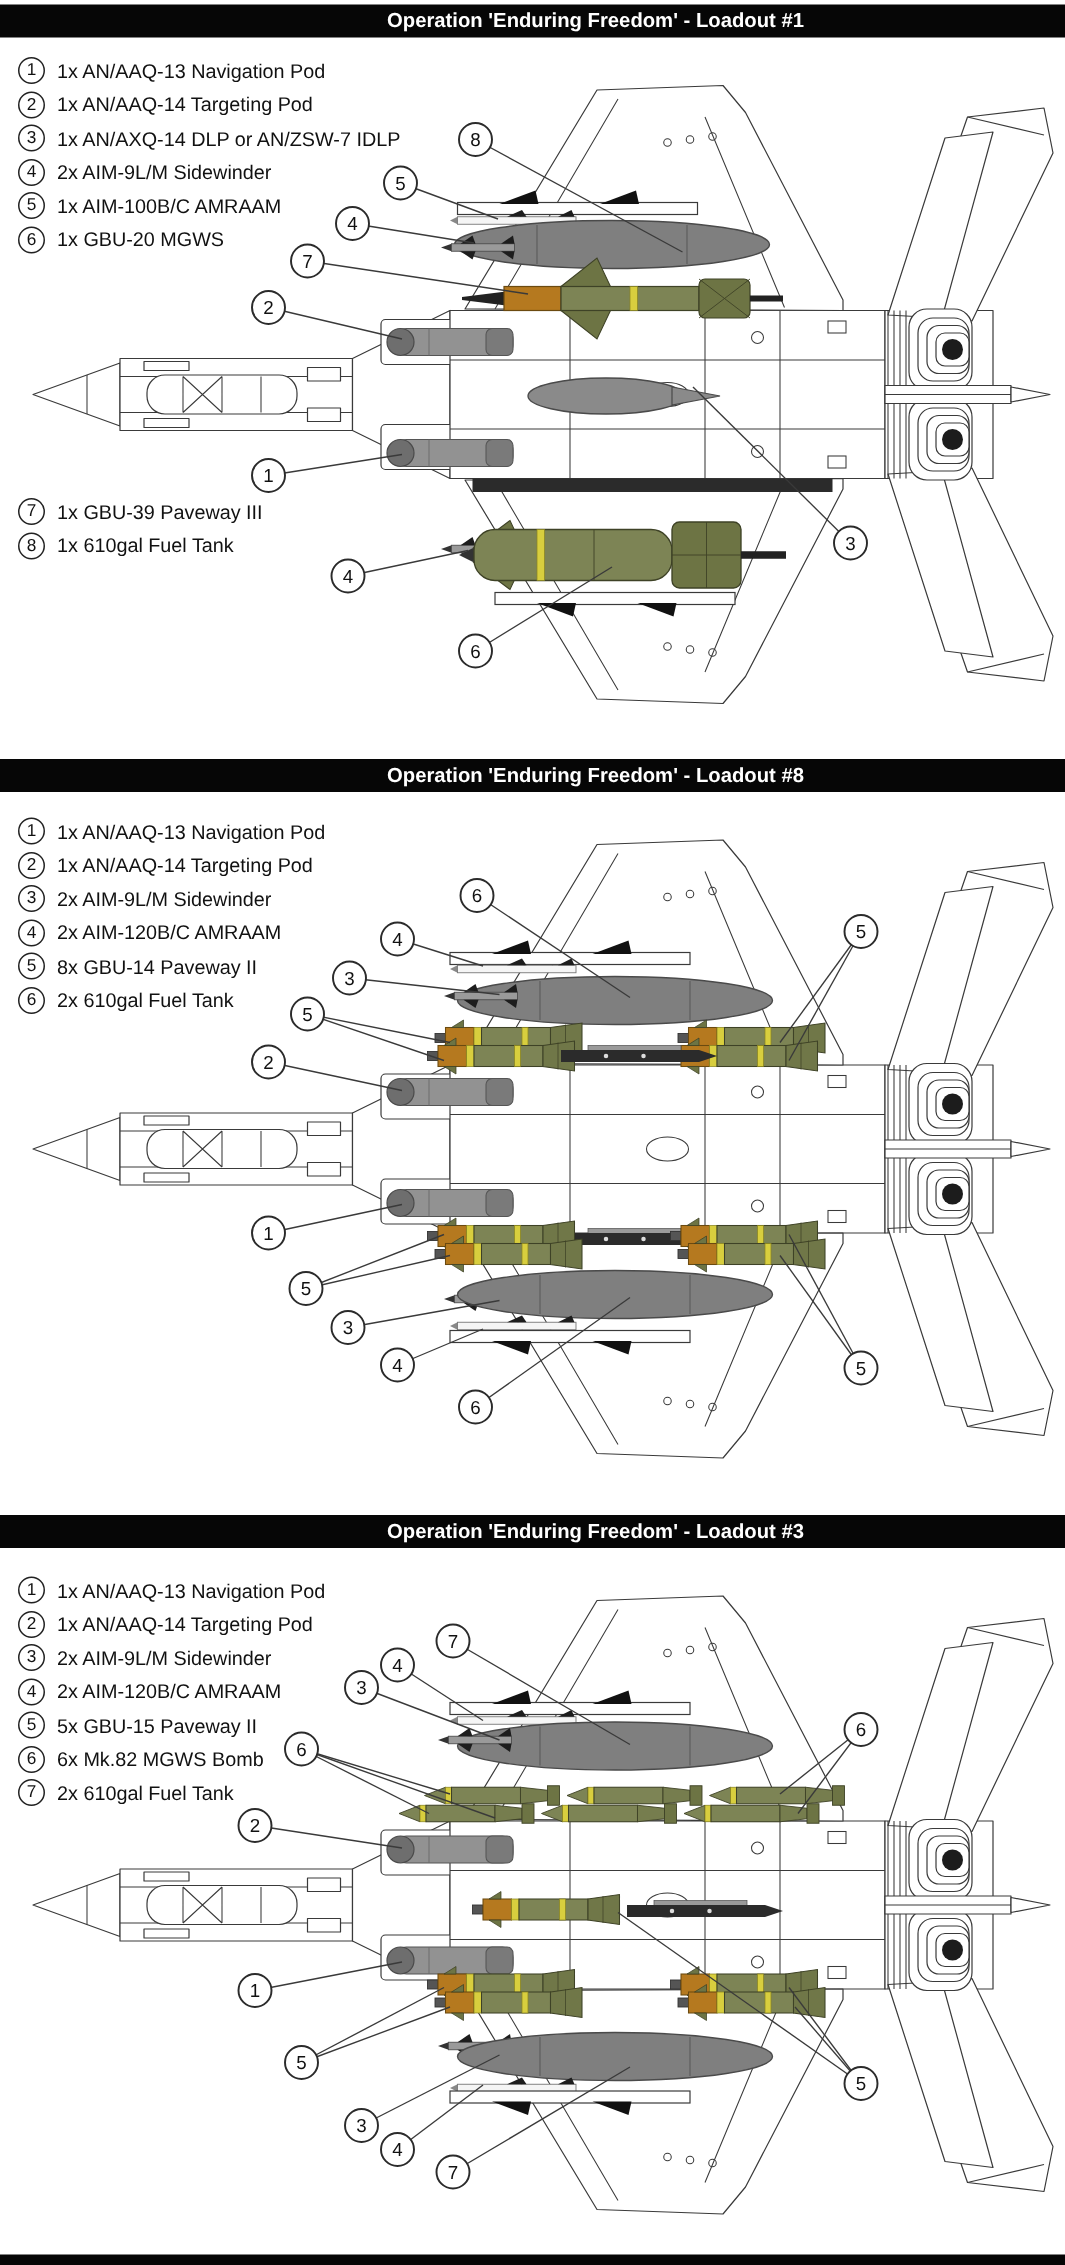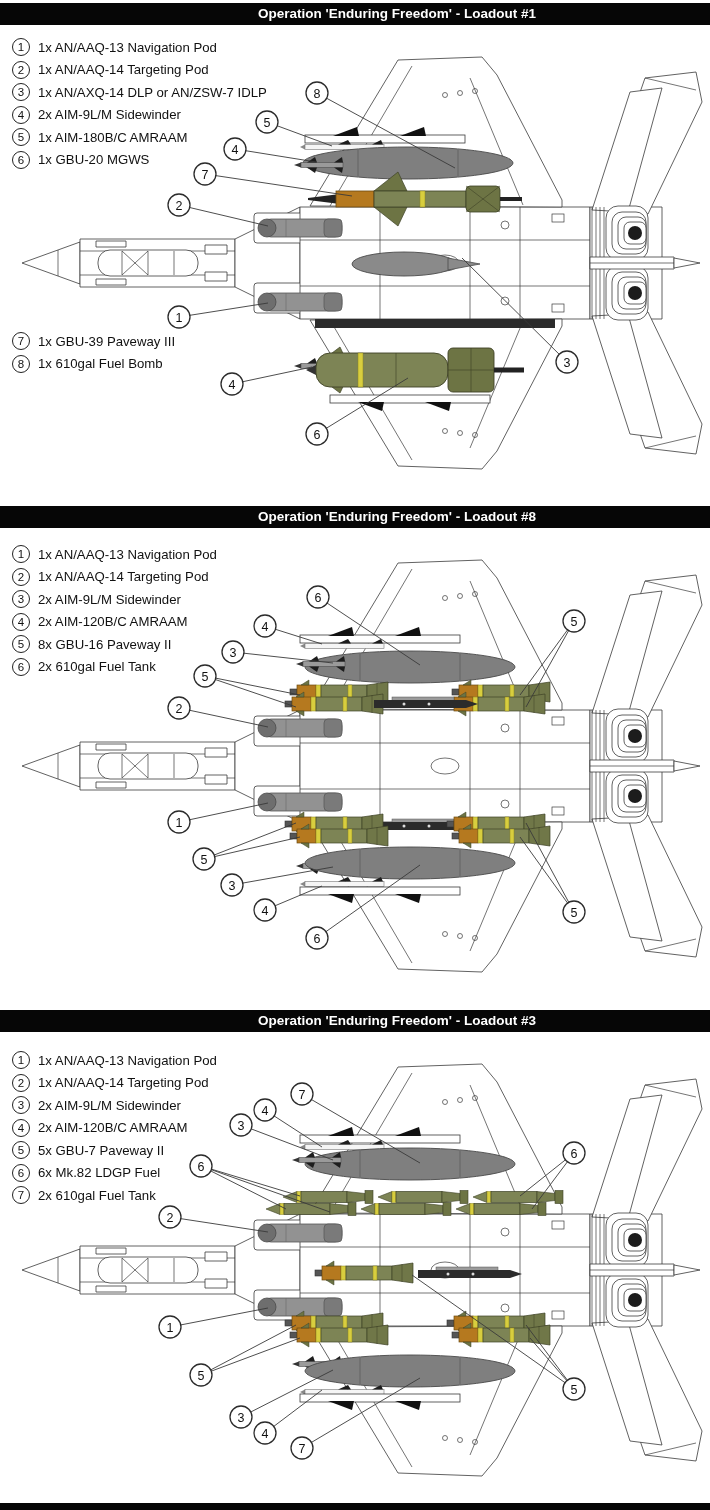--- a/index.html
+++ b/index.html
@@ -250,35 +250,35 @@
         <div class="leg-item">
           <span class="leg-num">3</span>
           <span>1x AN/AXQ-14 DLP or AN/ZSW-7 IDLP</span>
         </div>
         <div class="leg-item">
           <span class="leg-num">4</span>
           <span>2x AIM-9L/M Sidewinder</span>
         </div>
         <div class="leg-item">
           <span class="leg-num">5</span>
-          <span>1x AIM-180B/C AMRAAM</span>
+          <span>1x AIM-100B/C AMRAAM</span>
         </div>
         <div class="leg-item">
           <span class="leg-num">6</span>
           <span>1x GBU-20 MGWS</span>
         </div>
       </div>
       <div class="legend" style="top: 330px; left: 12px;">
         <div class="leg-item">
           <span class="leg-num">7</span>
           <span>1x GBU-39 Paveway III</span>
         </div>
         <div class="leg-item">
           <span class="leg-num">8</span>
-          <span>1x 610gal Fuel Bomb</span>
+          <span>1x 610gal Fuel Tank</span>
         </div>
       </div>
     </div>
 
   <div class="panel" style="top:503px;height:504px">
     <svg class="art" width="710" height="504" viewBox="0 0 710 504">
       <use href="#airframe"></use>
       <g>
         <use href="#pylon" x="300" y="136"></use>
         <use href="#amraam" x="300" y="143"></use>
@@ -360,21 +360,21 @@
         <div class="leg-item">
           <span class="leg-num">3</span>
           <span>2x AIM-9L/M Sidewinder</span>
         </div>
         <div class="leg-item">
           <span class="leg-num">4</span>
           <span>2x AIM-120B/C AMRAAM</span>
         </div>
         <div class="leg-item">
           <span class="leg-num">5</span>
-          <span>8x GBU-16 Paveway II</span>
+          <span>8x GBU-14 Paveway II</span>
         </div>
         <div class="leg-item">
           <span class="leg-num">6</span>
           <span>2x 610gal Fuel Tank</span>
         </div>
       </div>
     </div>
 
   <div class="panel" style="top:1007px;height:503px">
     <svg class="art" width="710" height="503" viewBox="0 0 710 503">
@@ -464,25 +464,25 @@
         <div class="leg-item">
           <span class="leg-num">3</span>
           <span>2x AIM-9L/M Sidewinder</span>
         </div>
         <div class="leg-item">
           <span class="leg-num">4</span>
           <span>2x AIM-120B/C AMRAAM</span>
         </div>
         <div class="leg-item">
           <span class="leg-num">5</span>
-          <span>5x GBU-7 Paveway II</span>
+          <span>5x GBU-15 Paveway II</span>
         </div>
         <div class="leg-item">
           <span class="leg-num">6</span>
-          <span>6x Mk.82 LDGP Fuel</span>
+          <span>6x Mk.82 MGWS Bomb</span>
         </div>
         <div class="leg-item">
           <span class="leg-num">7</span>
           <span>2x 610gal Fuel Tank</span>
         </div>
       </div>
     </div>
 
   <div id="bottom-strip"></div>
 </div>

